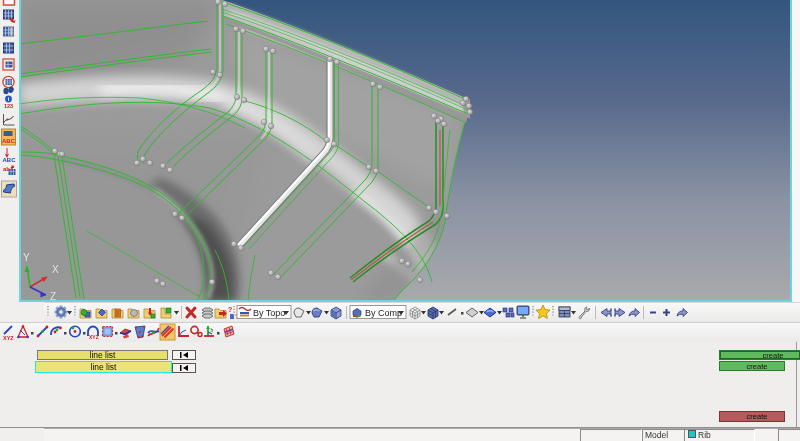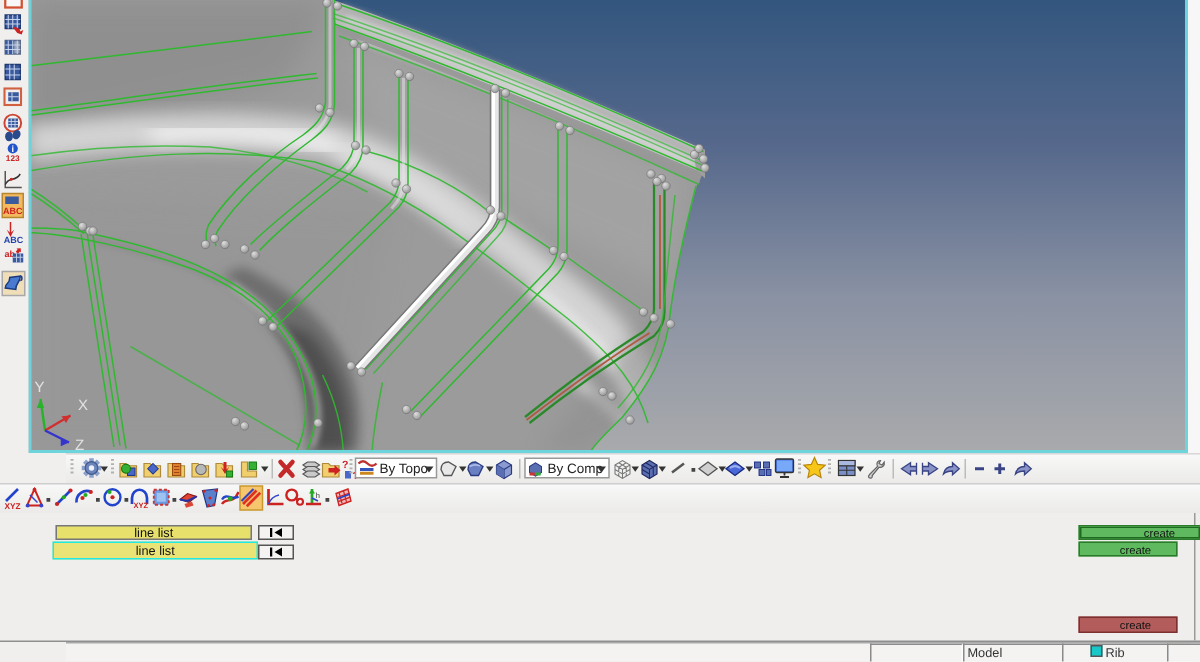--- a/index.html
+++ b/index.html
@@ -557,15 +557,15 @@
       </svg>
   </div>
   <div class="gbtn" style="top:8px;line-height:9px;box-shadow:inset 0 0 0 1px #1e6a1e;padding-left:16px;">create</div>
   <div class="gbtn" style="top:19px;line-height:9px;">create</div>
   <div class="gbtn" style="top:68.5px;height:9px;background:#b25c5c;border-color:#7c3030;line-height:10px;">create</div>
 </div>
 <div id="status" class="abs">
   <div class="abs" style="left:0;top:0;width:800px;height:1px;background:#aaa;"></div>
   <div class="sbox" style="left:536px;width:60px;"></div>
   <div class="sbox" style="left:598px;width:64px;padding-left:2px;">Model</div>
-  <div class="sbox" style="left:664px;width:66px;padding-left:18px;"><span style="display:inline-block;width:6px;height:6px;background:#18c8c8;border:1px solid #555;margin-right:2px;"></span>Rib</div>
+  <div class="sbox" style="left:640px;width:66px;padding-left:3px;"><span style="display:inline-block;width:6px;height:6px;background:#18c8c8;border:1px solid #555;margin-right:2px;"></span>Rib</div>
   <div class="sbox" style="left:734px;width:63px;"></div>
 </div>
 
 </body></html>

